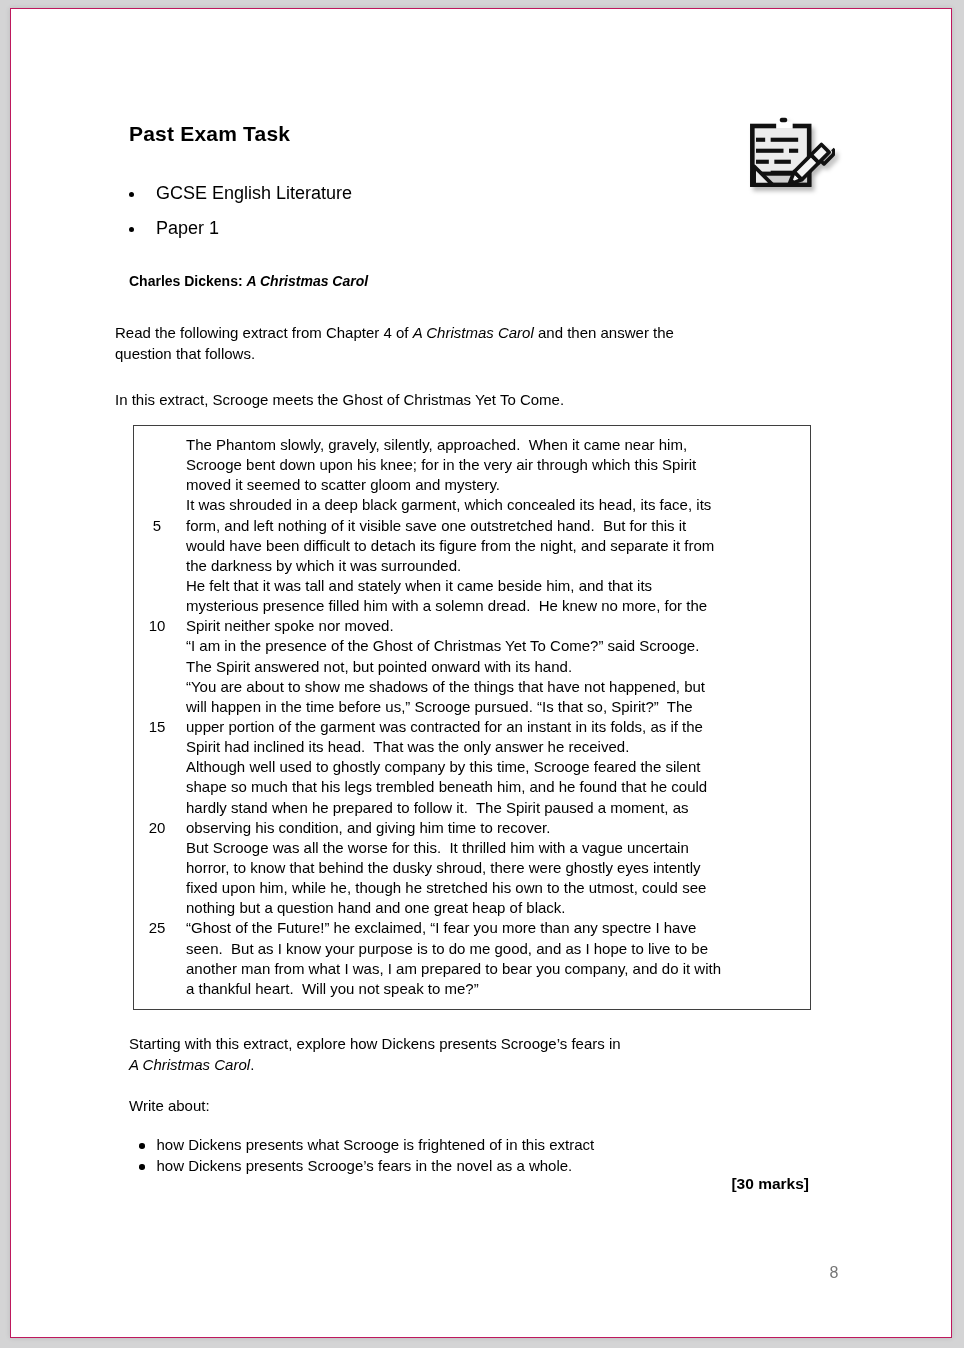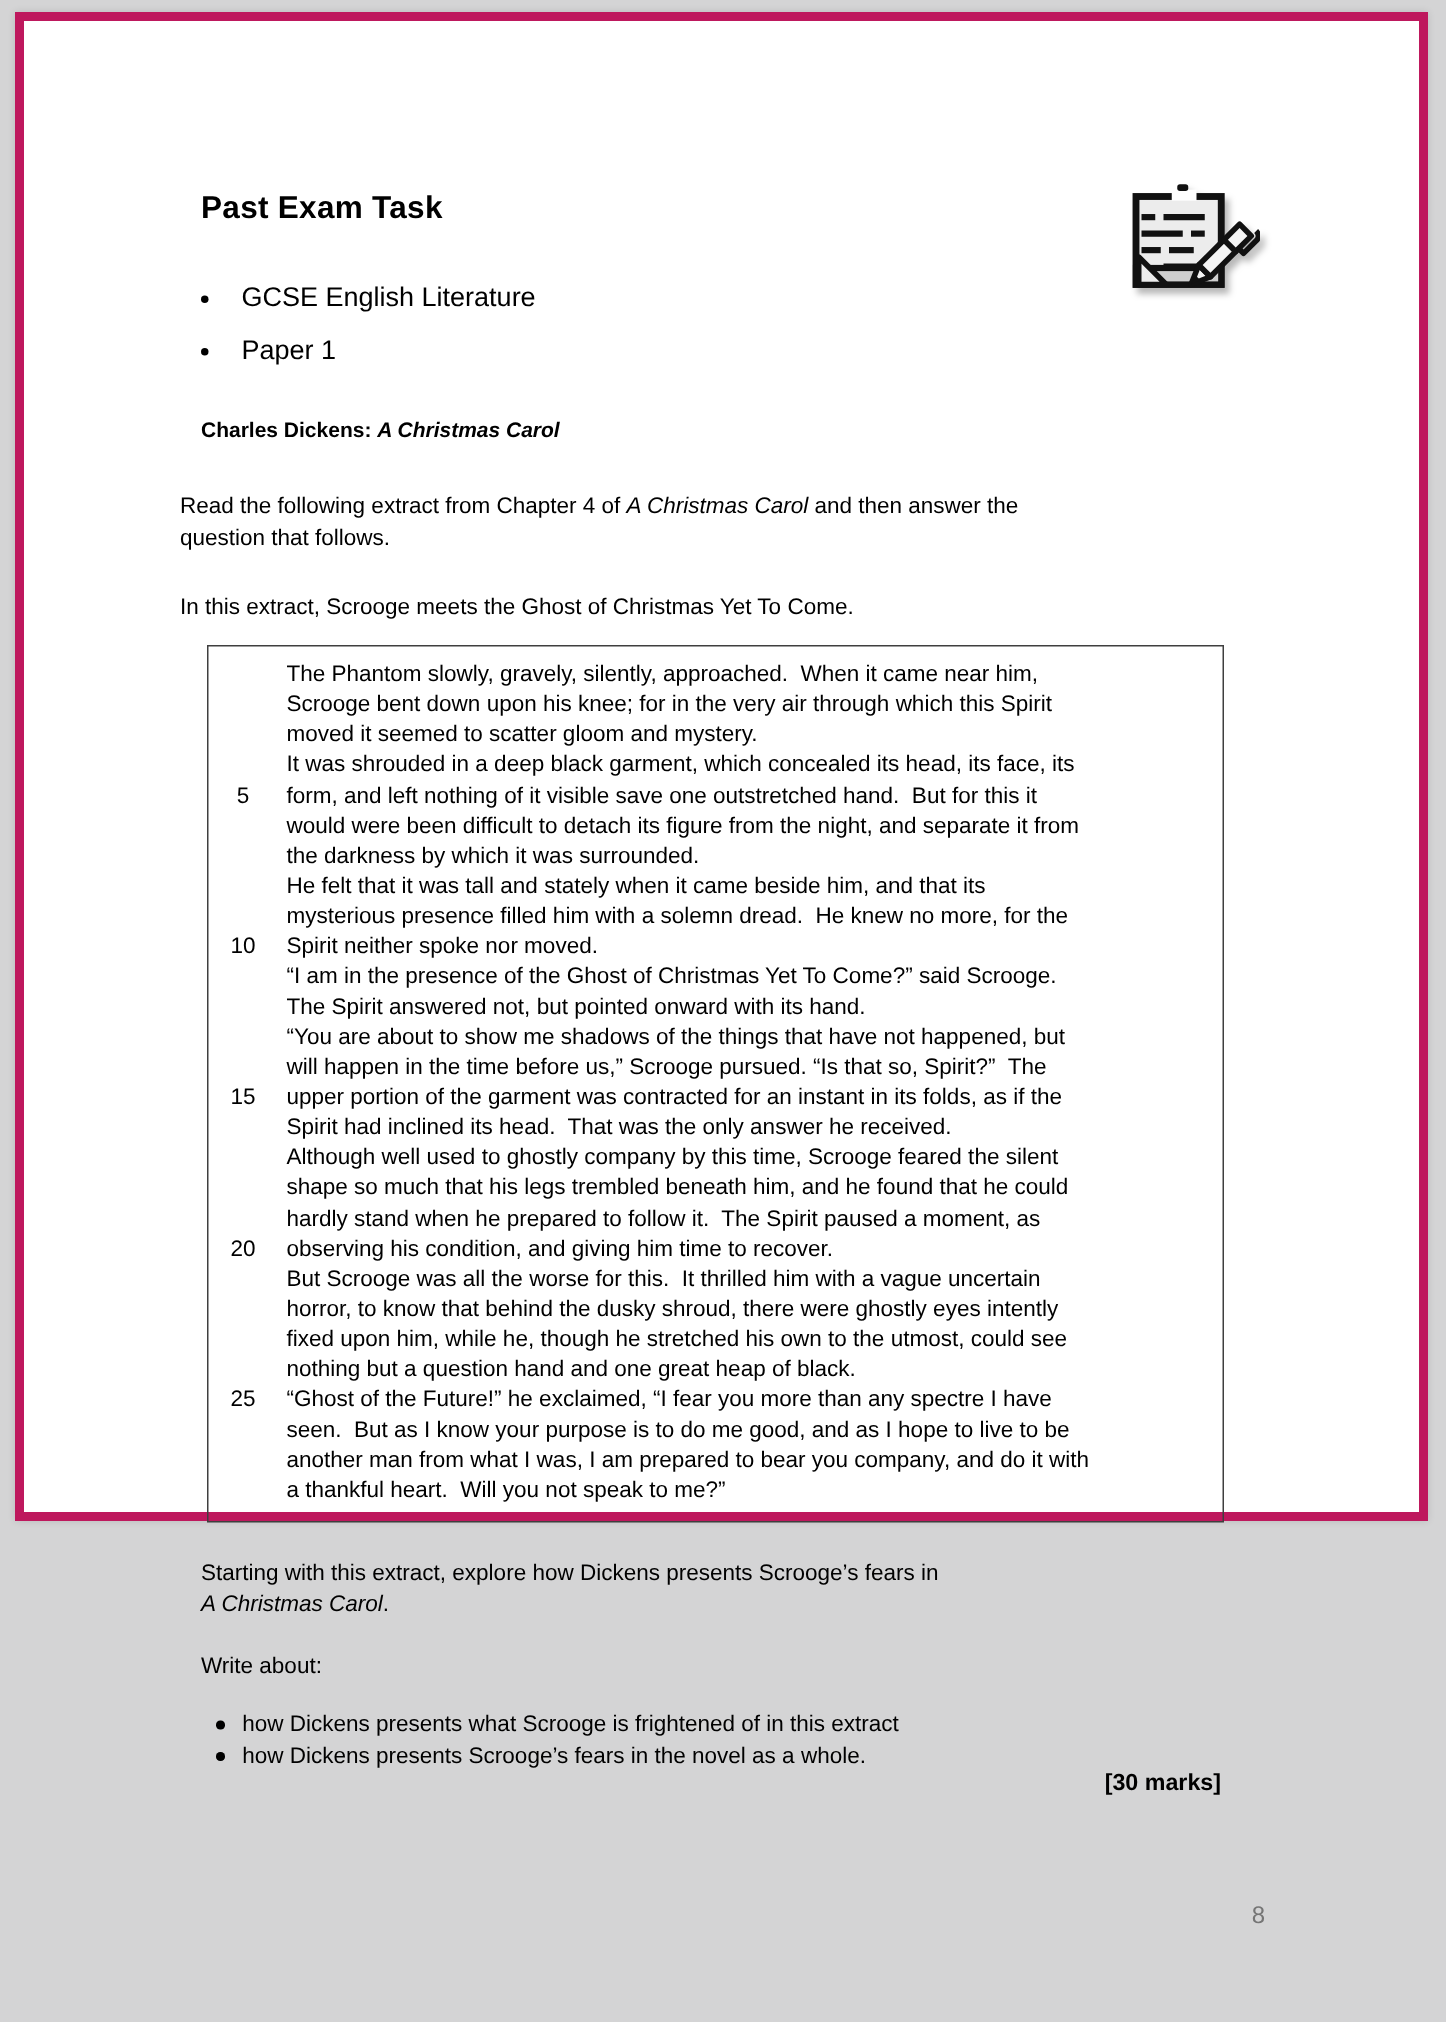--- a/index.html
+++ b/index.html
@@ -6,23 +6,23 @@
   html, body {
     width: 964px; height: 1348px;
     background: #d4d4d5;
     font-family: "Liberation Sans", sans-serif;
     color: #000;
     overflow: hidden;
   }
   .page {
     position: absolute;
     left: 10px; top: 8px;
-    width: 942px; height: 1006px;
+    width: 942px; height: 1330px;
     background: #ffffff;
-    border: 6px solid #be185d;
+    border: 1px solid #be185d;
     box-shadow: 0 0 5px rgba(0,0,0,0.12);
   }
   .abs { position: absolute; }
 
   .title {
     left: 118px; top: 113px;
     font-size: 21px; font-weight: 700;
     letter-spacing: 0.2px;
   }
 
@@ -141,21 +141,21 @@
     <div class="xrow">
         <span class="num"></span>
         <span class="txt">It was shrouded in a deep black garment, which concealed its head, its face, its</span>
       </div>
     <div class="xrow">
         <span class="num">5</span>
         <span class="txt">form, and left nothing of it visible save one outstretched hand.  But for this it</span>
       </div>
     <div class="xrow">
         <span class="num"></span>
-        <span class="txt">would were been difficult to detach its figure from the night, and separate it from</span>
+        <span class="txt">would have been difficult to detach its figure from the night, and separate it from</span>
       </div>
     <div class="xrow">
         <span class="num"></span>
         <span class="txt">the darkness by which it was surrounded.</span>
       </div>
     <div class="xrow">
         <span class="num"></span>
         <span class="txt">He felt that it was tall and stately when it came beside him, and that its</span>
       </div>
     <div class="xrow">

